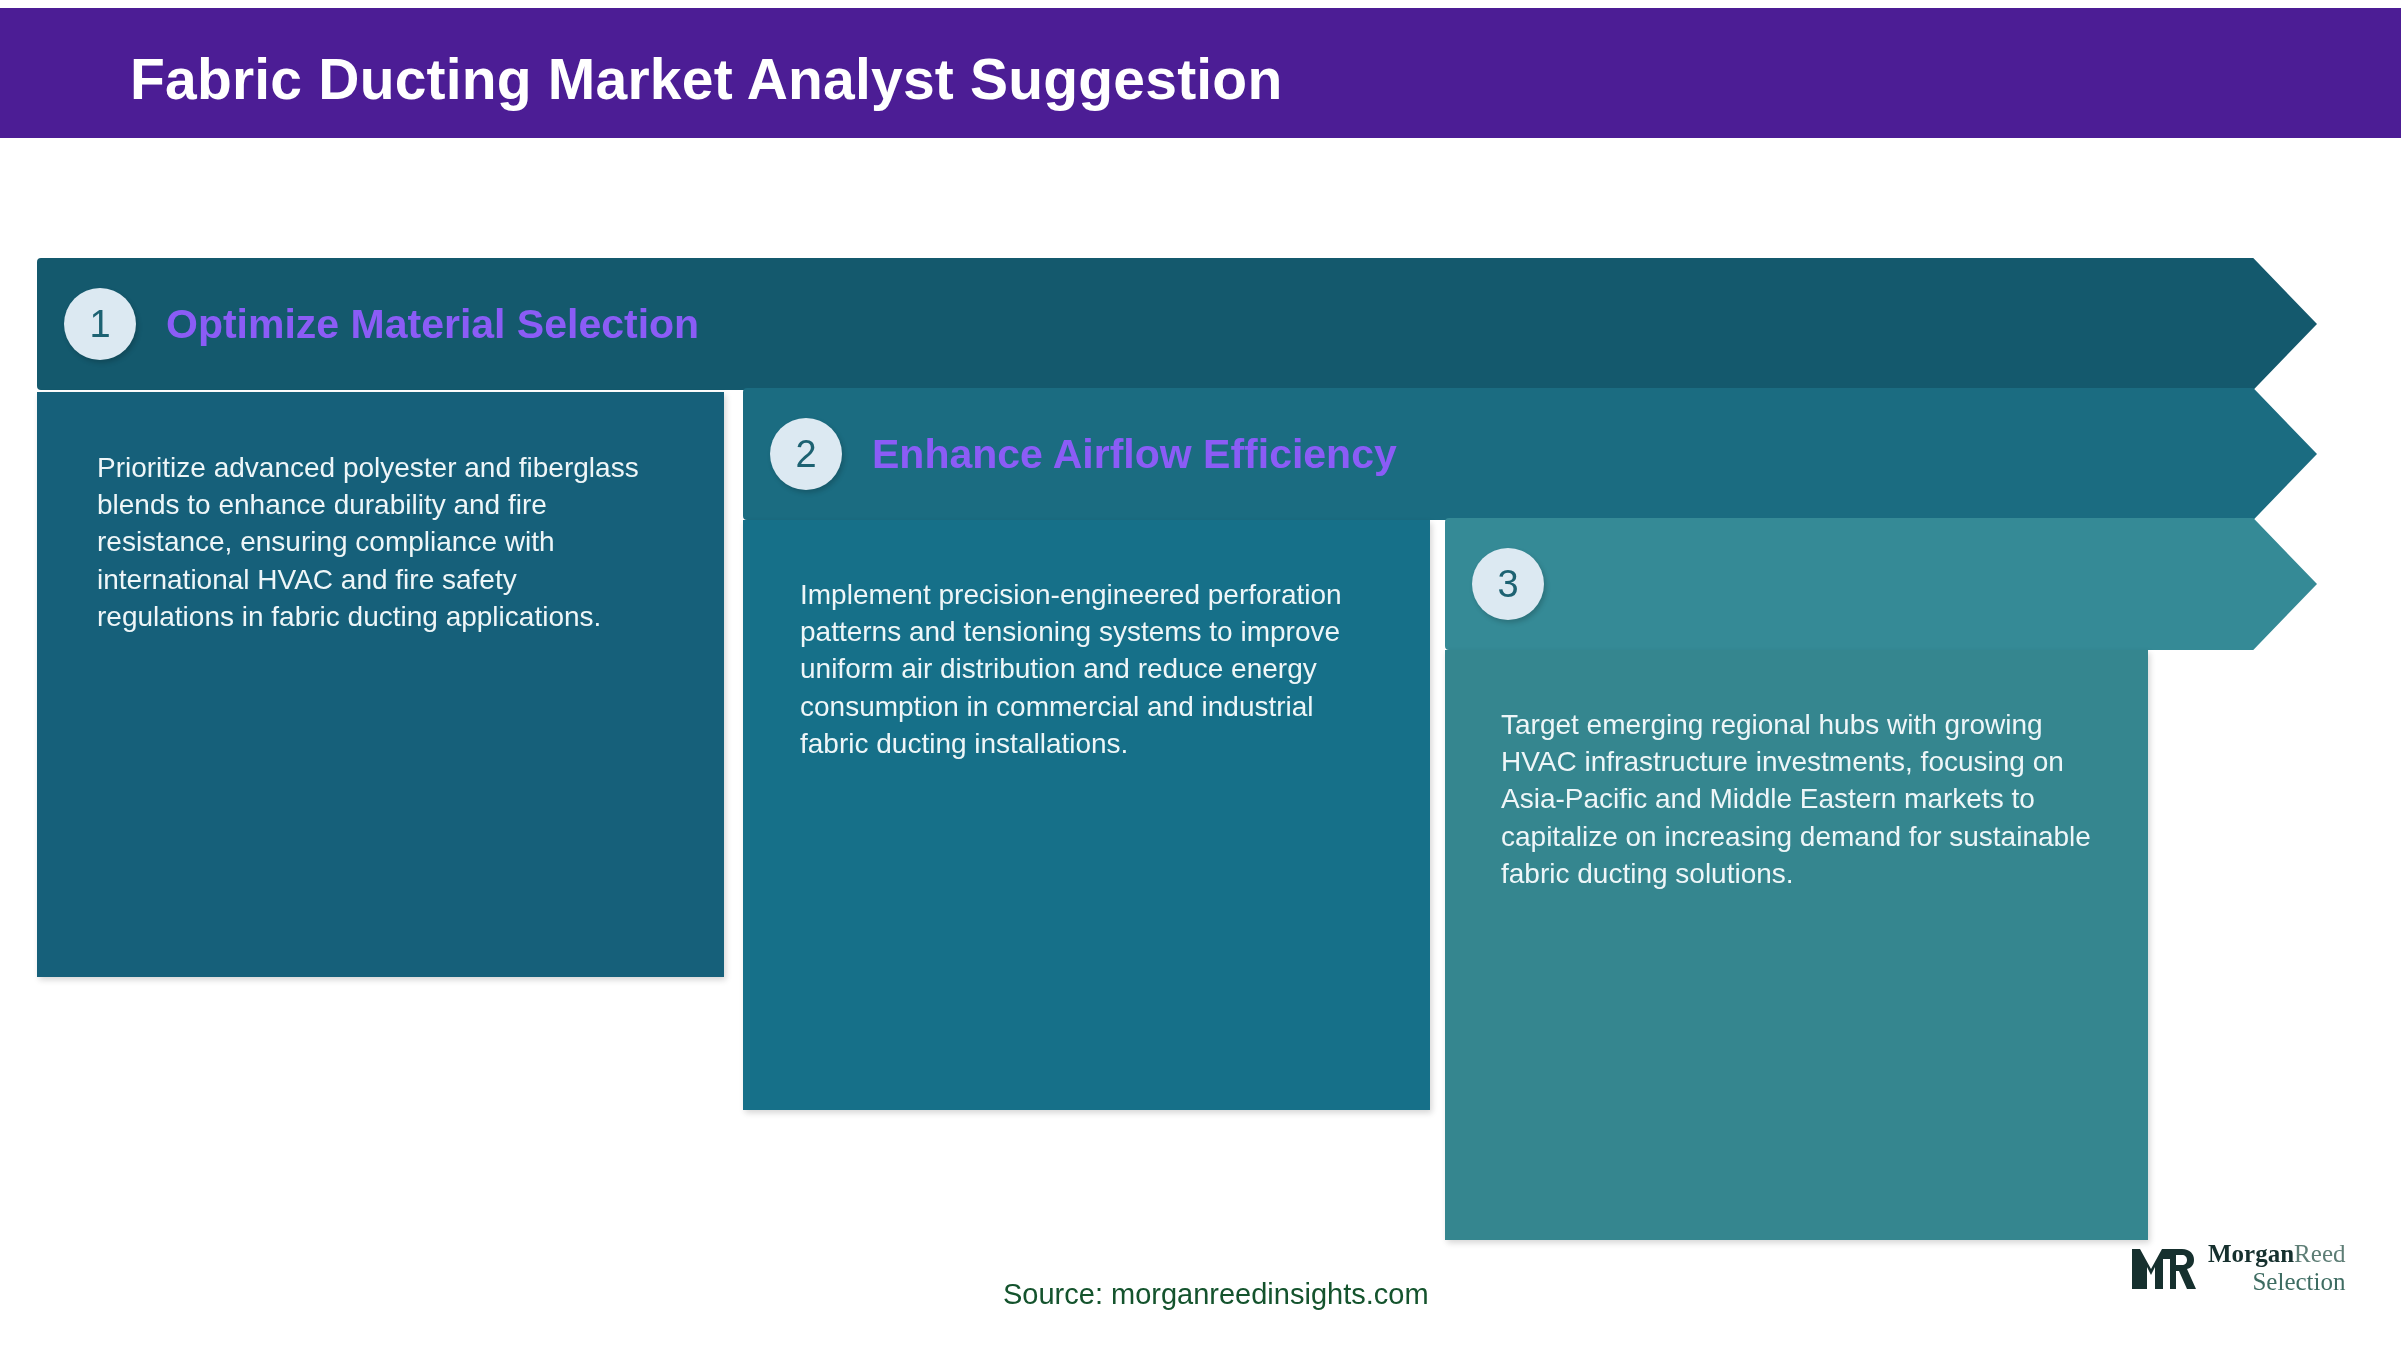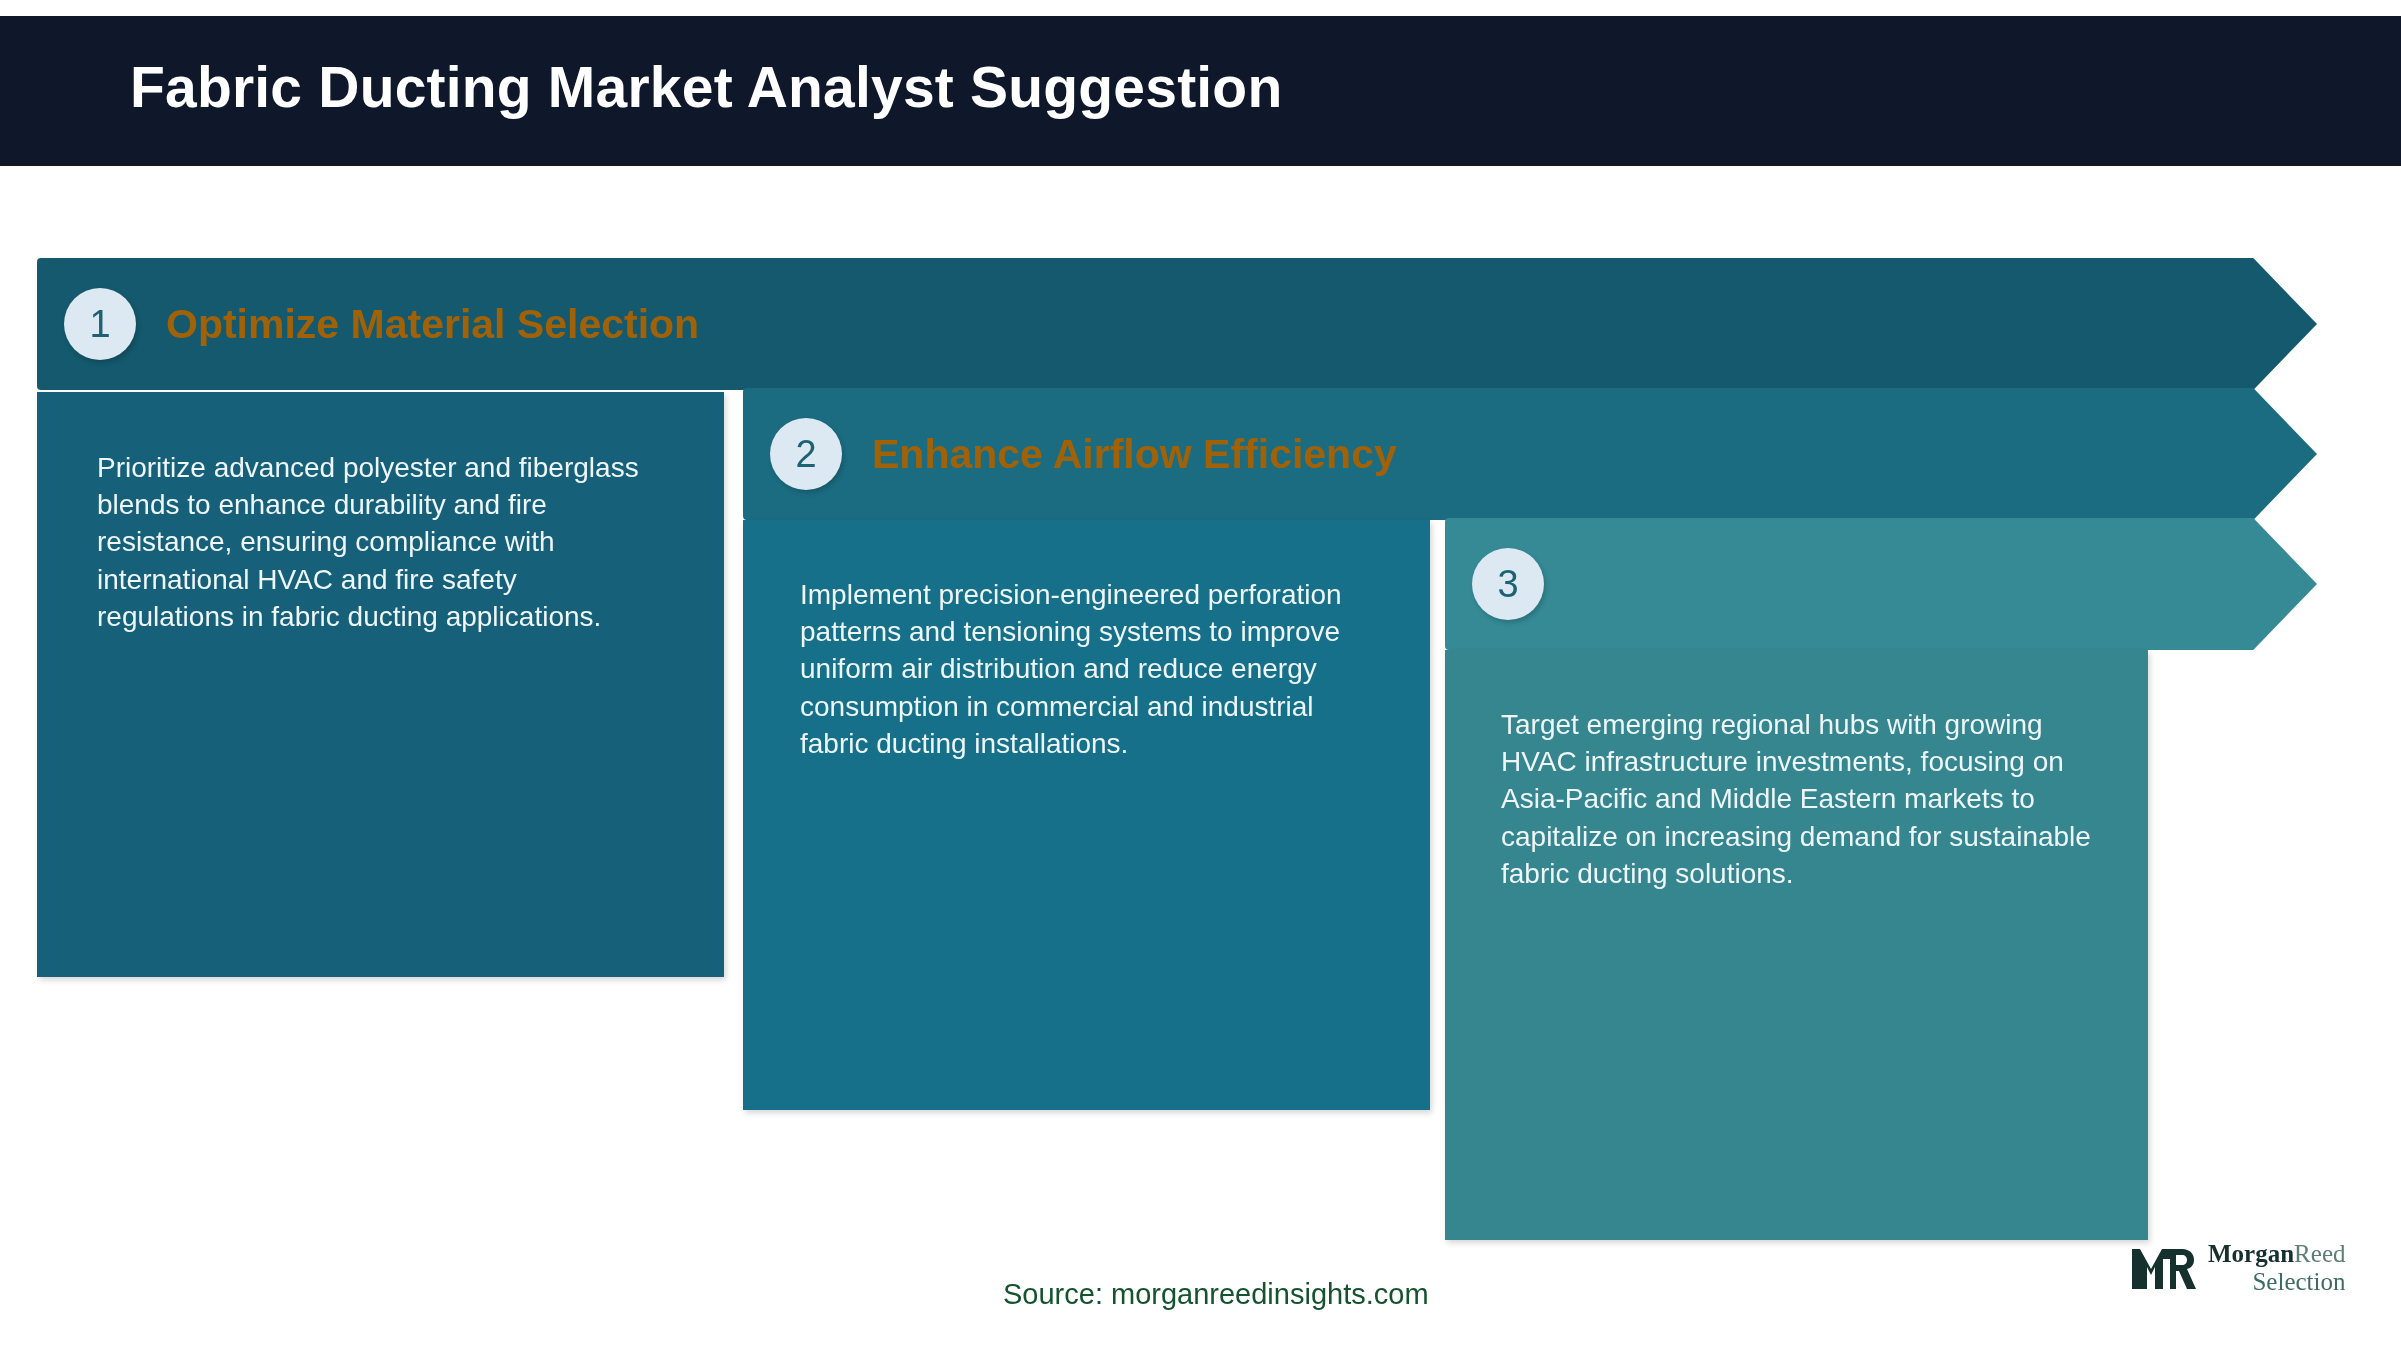--- a/index.html
+++ b/index.html
@@ -15,24 +15,24 @@
     width: 2401px;
     height: 1350px;
     background: #ffffff;
     overflow: hidden;
   }
 
   
   #header-bar {
     position: absolute;
     left: 0;
-    top: 16px;
+    top: 8px;
     width: 2401px;
-    height: 150px;
-    background: #0f172a;
+    height: 130px;
+    background: #4c1d95;
   }
   #header-title {
     position: absolute;
     left: 130px;
     top: 38px;
     font-size: 57px;
     font-weight: bold;
     color: #ffffff;
     letter-spacing: 0.2px;
     white-space: nowrap;
@@ -72,21 +72,21 @@
     color: #1d6272;
     font-weight: normal;
     flex: 0 0 auto;
     box-shadow: 2px 3px 5px rgba(0,0,0,0.18);
     font-family: "Liberation Sans", sans-serif;
   }
   .arrow-title {
     margin-left: 30px;
     font-size: 41px;
     font-weight: bold;
-    color: #a16207;
+    color: #8b5cf6;
     white-space: nowrap;
     font-family: "Liberation Sans", sans-serif;
   }
 
   
   .body-card {
     position: absolute;
     box-shadow: 2px 3px 6px rgba(0,0,0,0.16);
   }
   .body-text {

